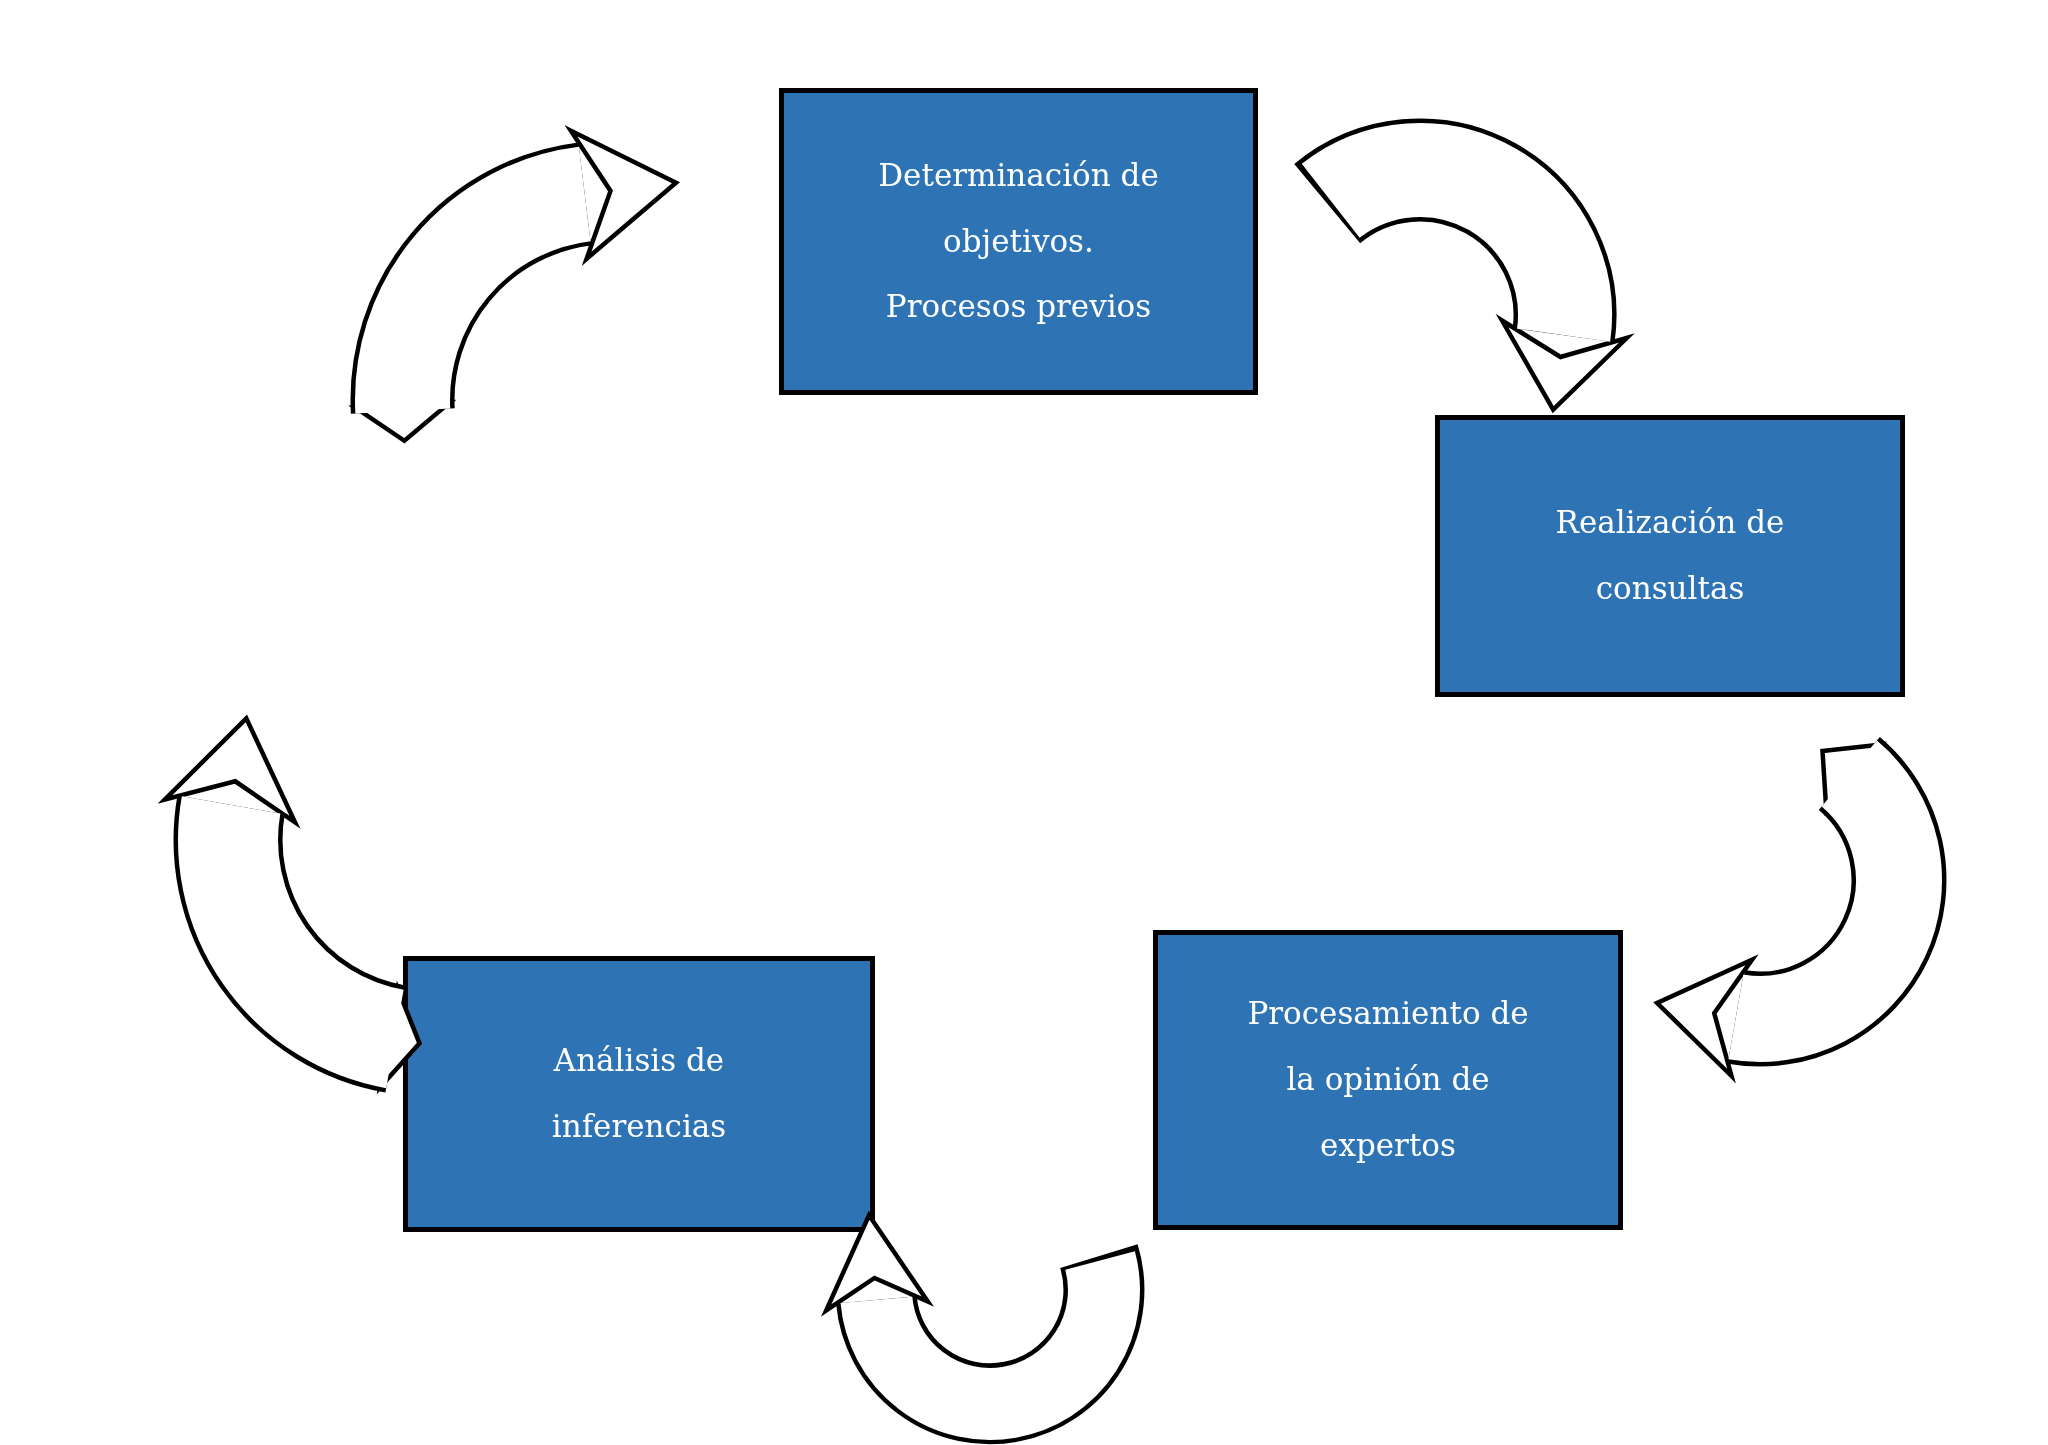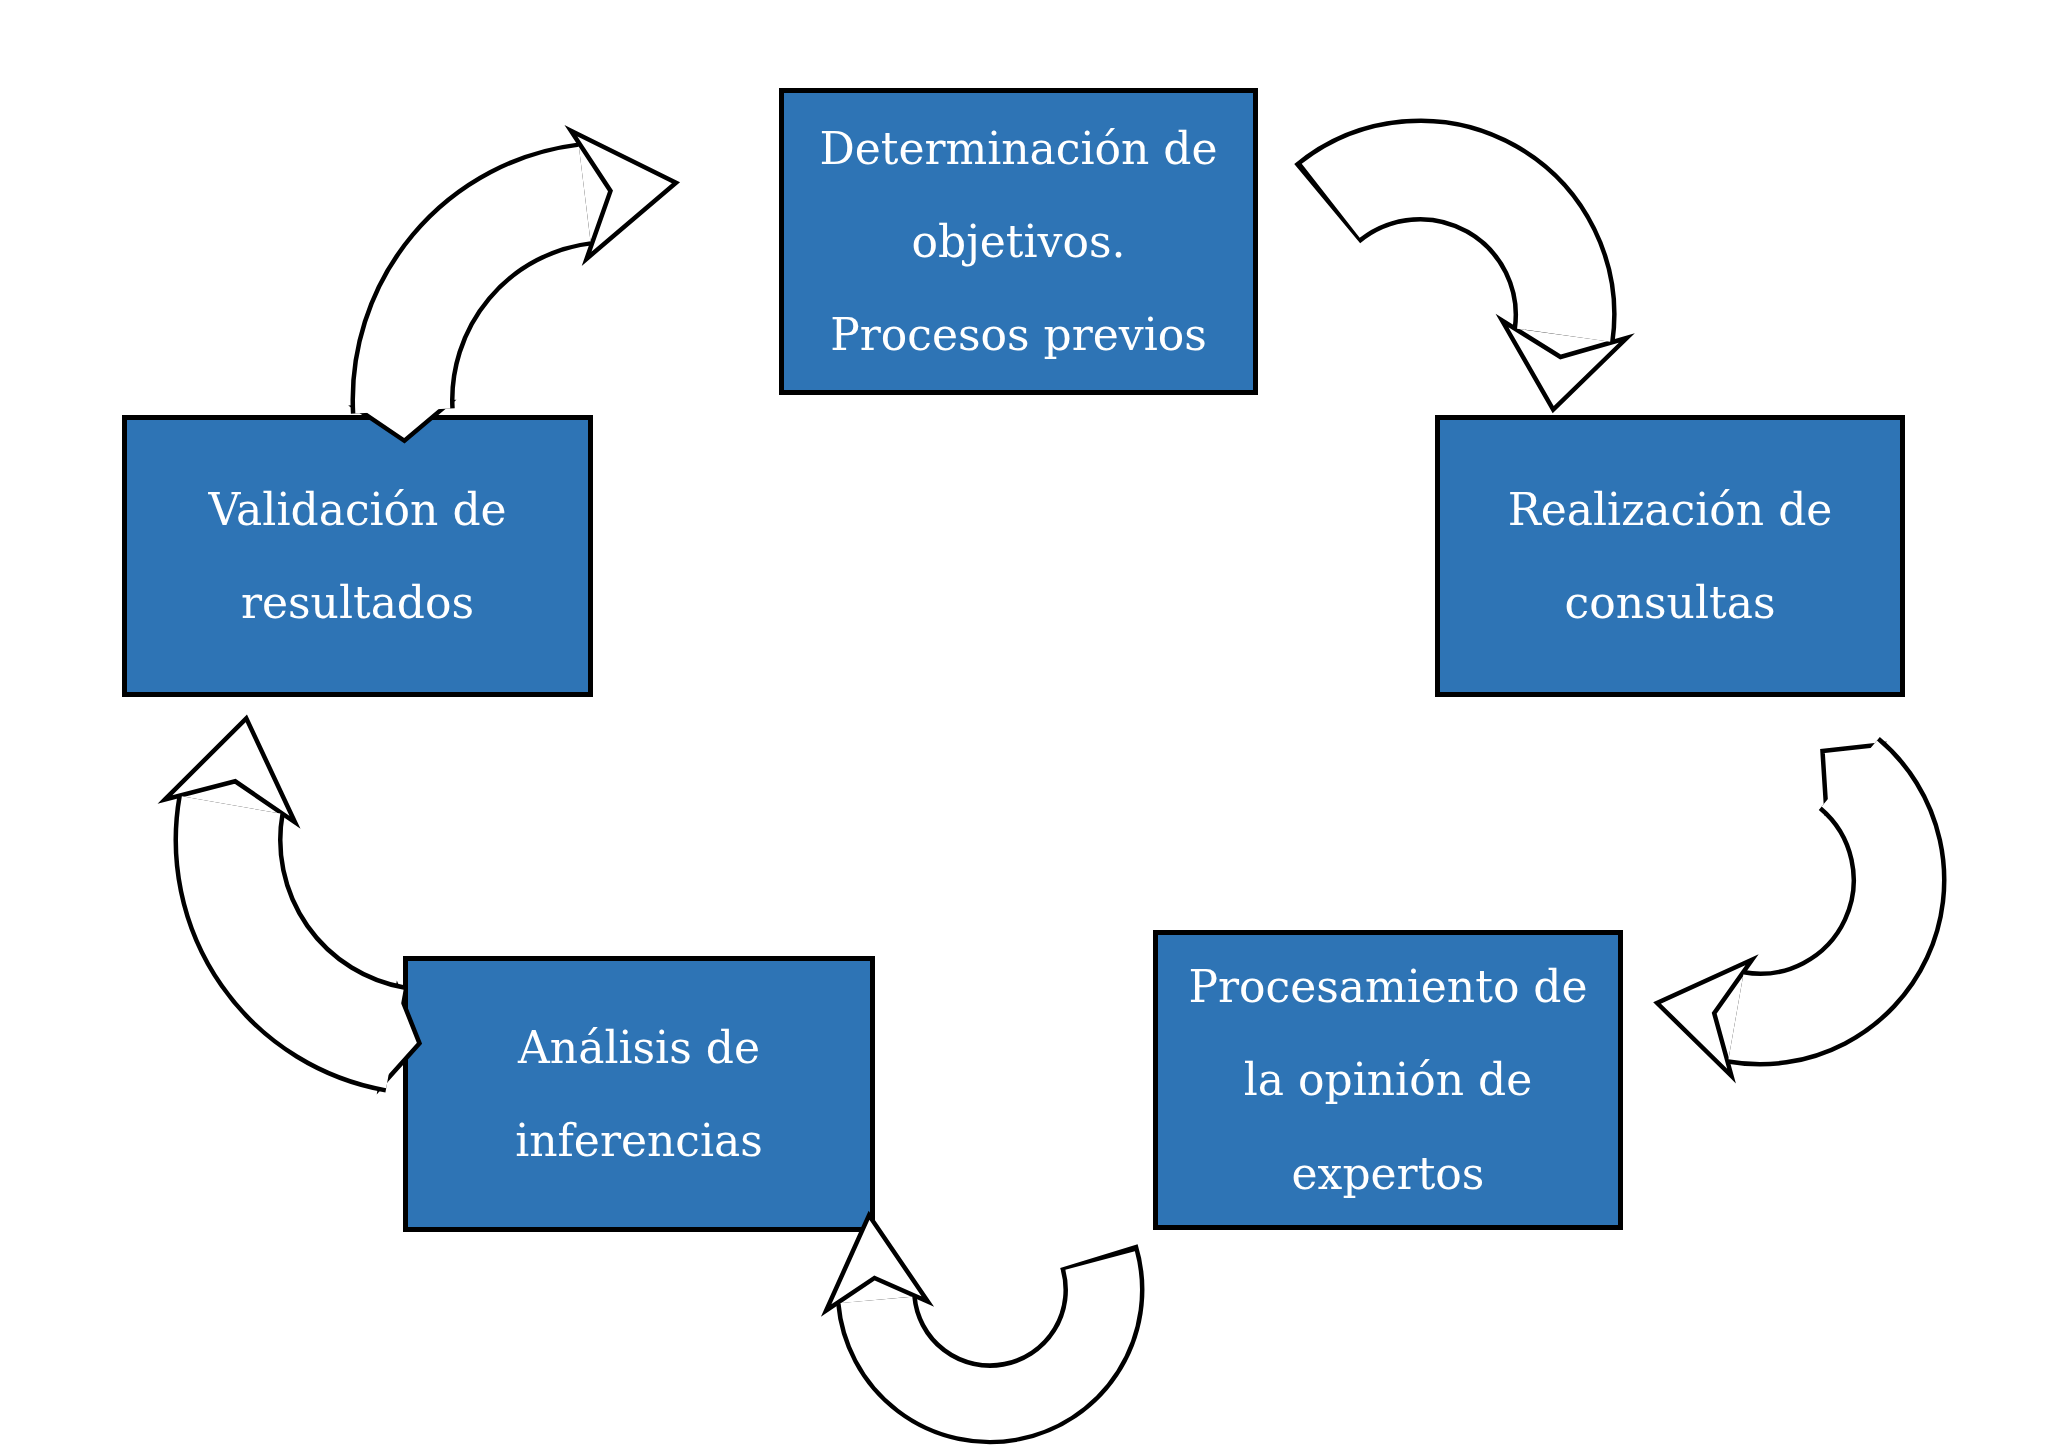--- a/index.html
+++ b/index.html
@@ -10,21 +10,21 @@
   }
   .pbox{
     position:absolute;box-sizing:border-box;
     background:var(--box_fill,#2E74B5);
     border:5px solid var(--outline,#000);
     display:flex;align-items:center;justify-content:center;
   }
   .pbox .label{
     white-space:pre-line;text-align:center;
     color:var(--box_text,#fff);
-    font-size:44px;line-height:2.12;
+    font-size:31px;line-height:2.12;
   }
   #box-top{left:779px;top:88px;width:479px;height:307px;}
   #box-right{left:1435px;top:415px;width:470px;height:282px;}
   #box-left{left:122px;top:415px;width:471px;height:282px;}
   #box-bottom-left{left:403px;top:932px;width:472px;height:276px;margin-top:24px;}
   #box-bottom-right{left:1153px;top:930px;width:470px;height:300px;}
   .ellipse{
     position:absolute;left:692px;top:512px;width:662px;height:366px;
     box-sizing:border-box;border-radius:50%;
     background:var(--ellipse_fill,#4F7B32);
@@ -57,24 +57,20 @@
     <span class="label">Procesamiento de
 la opinión de
 expertos</span>
   </div>
 
   <div class="pbox" id="box-bottom-left">
     <span class="label">Análisis de
 inferencias</span>
   </div>
 
-  <div class="pbox" id="box-left">
-    <span class="label">Validación de
-resultados</span>
-  </div>
 
 
   <svg id="arrows" width="2048" height="1445" viewBox="0 0 2048 1445">
     <g>
         <path d="M 402.8,410.9 A 207.5 207.5 0 0 1 584.7,194.0" fill="none" stroke="#000000" stroke-width="104"></path>
         <path d="M 355.0,407.4 L 404.4,440.8 L 449.9,402.4 Z" fill="#FFFFFF" stroke="#000000" stroke-width="4.5" stroke-miterlimit="8"></path>
         <path d="M 570.9,130.8 L 676.0,182.8 L 586.6,258.8 L 610.5,190.9 Z" fill="#FFFFFF" stroke="#000000" stroke-width="4.5" stroke-miterlimit="8"></path>
         <path d="M 402.8,410.9 A 207.5 207.5 0 0 1 584.7,194.0" fill="none" stroke="#FFFFFF" stroke-width="95"></path>
       </g>
     <g>

